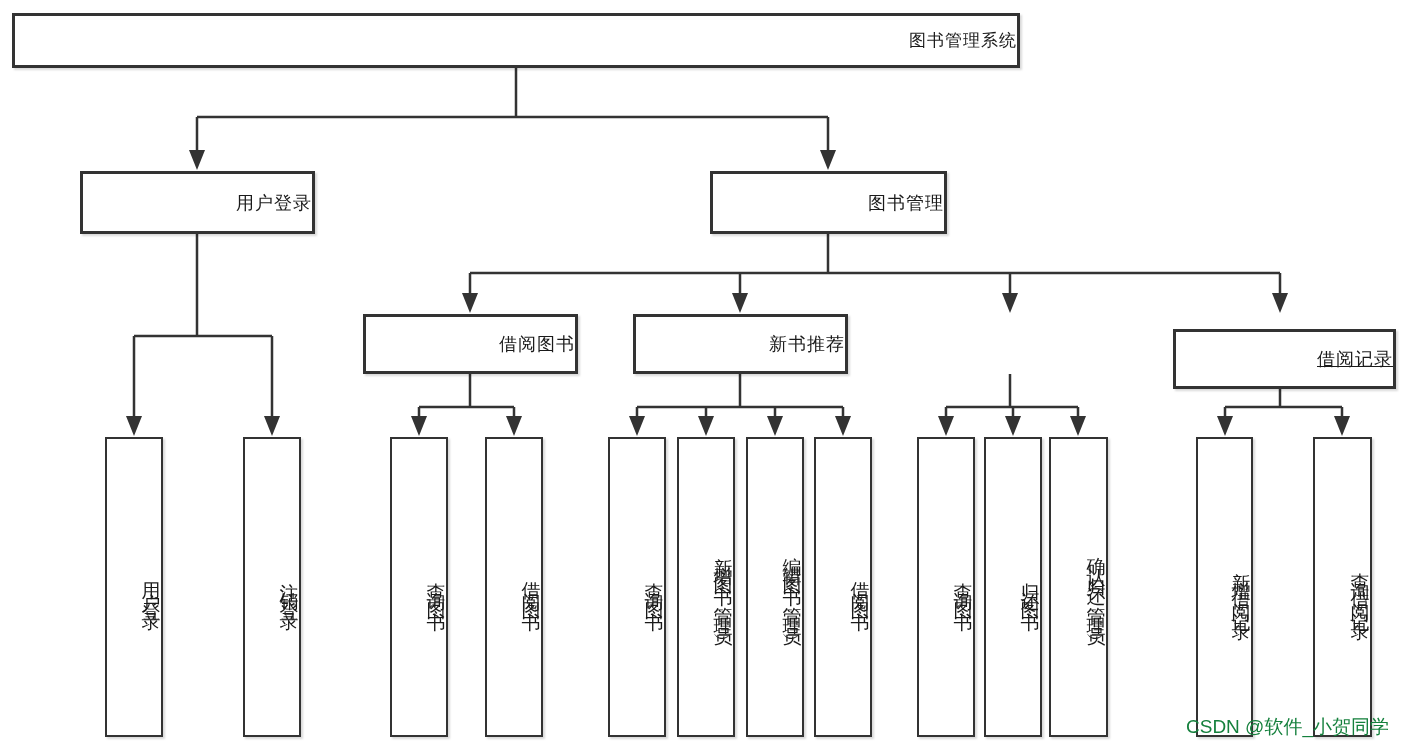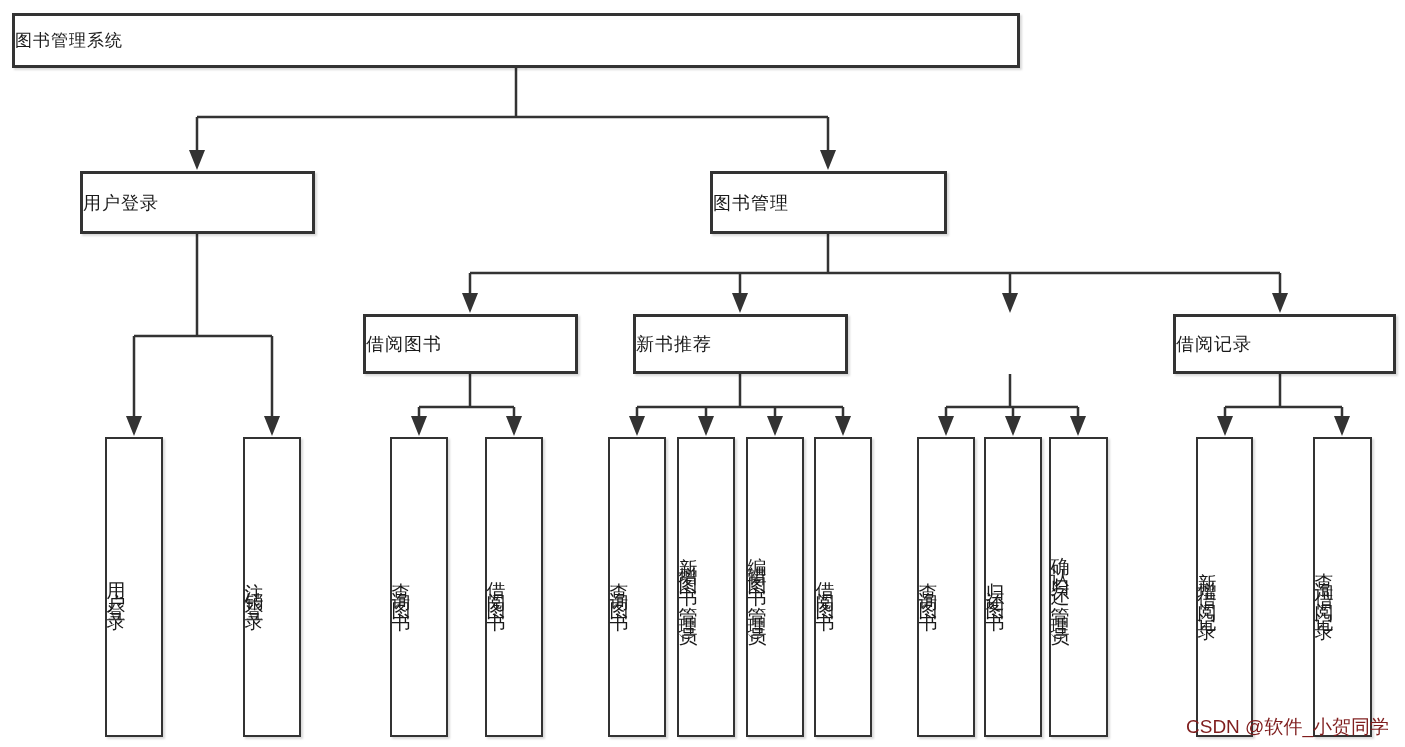--- a/index.html
+++ b/index.html
@@ -18,21 +18,21 @@
     width: 1405px; height: 747px;
     z-index: 0;
   }
   .node {
     position: absolute;
     background: #ffffff;
     border: 3px solid #333333;
     box-shadow: 2px 2px 2px rgba(0,0,0,0.15);
     display: flex;
     align-items: center;
-    justify-content: flex-start;
+    justify-content: flex-end;
     color: #1a1a1a;
     z-index: 1;
   }
   .node.hbox { font-size: 18px; letter-spacing: 1px; }
   .node.rootbox { font-size: 17px; letter-spacing: 1px; }
   .node.vbox {
     width: 58px;
     top: 437px;
     height: 300px;
     border-width: 2.5px;
@@ -43,21 +43,21 @@
     letter-spacing: 10px;
     line-height: 1;
     white-space: nowrap;
     color: #1a1a1a;
   }
   .watermark {
     position: absolute;
     left: 1186px;
     top: 714px;
     font-size: 19px;
-    color: #7f1d1d;
+    color: #15803d;
     z-index: 2;
     white-space: nowrap;
   }
 </style>
 </head>
 <body>
 
 <div class="canvas">
 
   <svg class="connectors" viewBox="0 0 1405 747" xmlns="http://www.w3.org/2000/svg">
@@ -113,21 +113,21 @@
   <div class="node hbox" style="left:710px; top:171px; width:237px; height:63px;">
     <span>图书管理</span>
   </div>
 
   <div class="node hbox" style="left:363px; top:314px; width:215px; height:60px;">
     <span>借阅图书</span>
   </div>
   <div class="node hbox" style="left:633px; top:314px; width:215px; height:60px;">
     <span>新书推荐</span>
   </div>
-  <div class="node hbox" style="left:1173px; top:314px; width:223px; height:60px;">
+  <div class="node hbox" style="left:1173px; top:329px; width:223px; height:60px;text-decoration:underline;">
     <span>借阅记录</span>
   </div>
 
   <div class="node vbox" style="left:105px;">
     <span class="vtext">用户登录</span>
   </div>
   <div class="node vbox" style="left:243px;">
     <span class="vtext">注销登录</span>
   </div>
 

